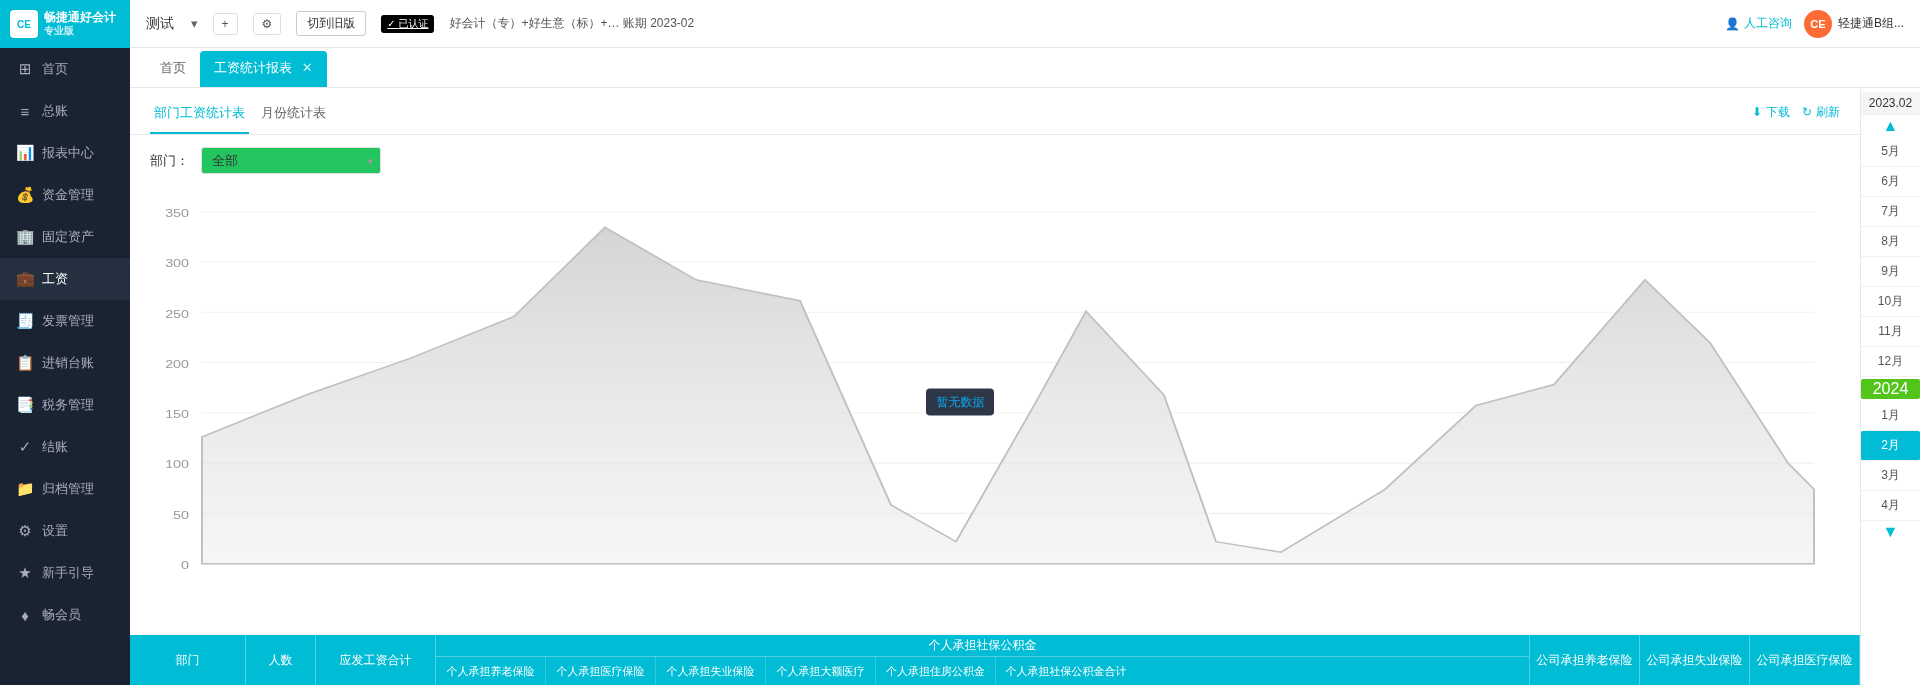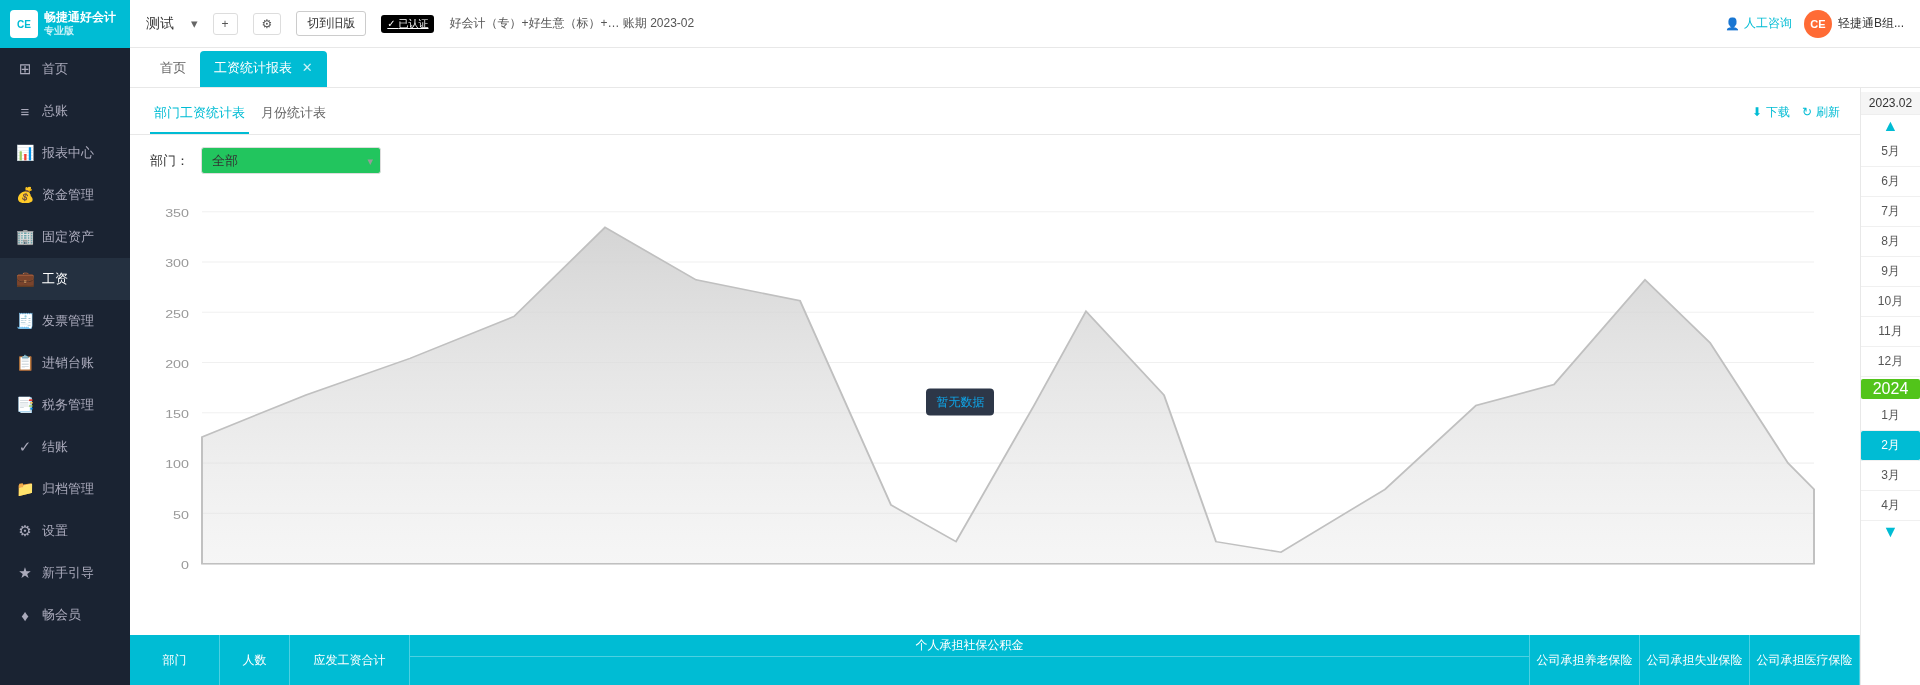--- a/index.html
+++ b/index.html
@@ -512,25 +512,33 @@
               <stop offset="0%" stop-color="#d0d0d0" stop-opacity="0.9"></stop>
               <stop offset="100%" stop-color="#e8e8e8" stop-opacity="0.4"></stop>
             </linearGradient>
           </defs>
           <path d="M40,351 L40,230 L120,190 L200,155 L280,115 L350,30 L420,80 L500,100 L570,295 L620,330 L680,200 L720,110 L780,190 L820,330 L870,340 L950,280 L1020,200 L1080,180 L1150,80 L1200,140 L1260,255 L1280,280 L1280,351 Z" fill="url(#areaGrad)" stroke="#c0c0c0" stroke-width="1.5"></path>
         </svg>
         <div class="chart-tooltip">暂无数据</div>
       </div>
 
       <div class="table-footer">
-        <div class="table-col" style="width:90px">部门</div>
+        <div class="table-col" style="width:116px">部门</div>
         <div class="table-col" style="width:70px">人数</div>
         <div class="table-col" style="width:120px">应发工资合计</div>
         <div class="table-col-group" style="flex:1">
           <div class="table-col-group-header">个人承担社保公积金</div>
+          <div class="table-col-group-children">
+            <div class="table-col-sub" style="width:110px">个人承担养老保险</div>
+            <div class="table-col-sub" style="width:110px">个人承担医疗保险</div>
+            <div class="table-col-sub" style="width:110px">个人承担失业保险</div>
+            <div class="table-col-sub" style="width:110px">个人承担大额医疗</div>
+            <div class="table-col-sub" style="width:120px">个人承担住房公积金</div>
+            <div class="table-col-sub" style="width:140px">个人承担社保公积金合计</div>
+          </div>
         </div>
         <div class="table-col" style="width:110px">公司承担养老保险</div>
         <div class="table-col" style="width:110px">公司承担失业保险</div>
         <div class="table-col" style="width:110px">公司承担医疗保险</div>
       </div>
     </div>
 
     <div class="right-sidebar">
       <div class="right-sidebar-year">2023.02</div>
       <div class="right-sidebar-nav">▲</div>

